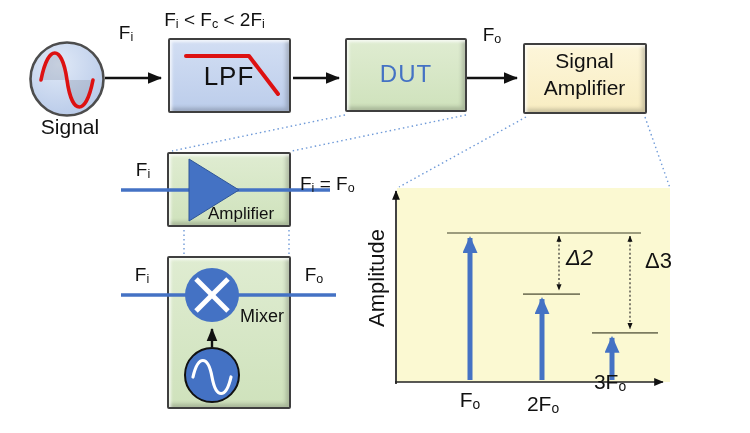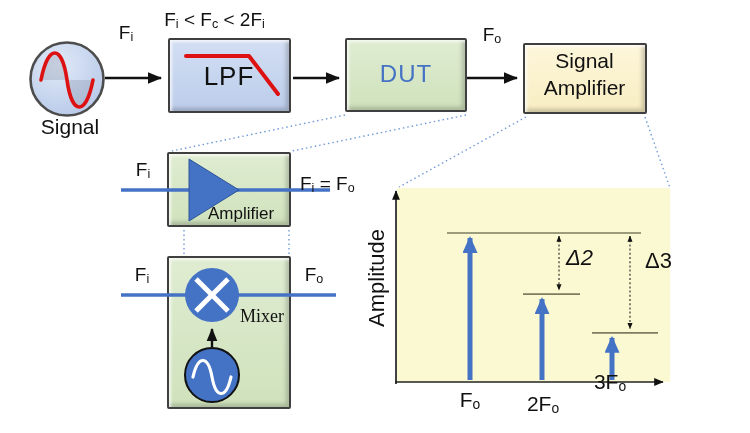--- a/index.html
+++ b/index.html
@@ -16,21 +16,21 @@
   }
   .blue-block{background:linear-gradient(180deg,#d2def3,#bccdeb);}
   .green-block{background:linear-gradient(180deg,#dfecd1,#cfe2bc);}
   .cream-block{background:linear-gradient(180deg,#fdf6da,#f8edc2);}
   svg.layer{position:absolute;left:0;top:0;z-index:2;}
   .lbl{position:absolute;white-space:nowrap;z-index:3;color:#111;}
   .ctr{text-align:center;}
   .sb{font-size:66%;vertical-align:-0.12em;letter-spacing:0;}
   .f19{font-size:19px;}
   .f17{font-size:17px;}
-  .f18{font-size:18px;font-family:Liberation Serif, serif;}
+  .f18{font-size:18px;}
   .f21{font-size:21px;}
   .f22{font-size:22px;}
   .lpf-txt{font-size:26px;letter-spacing:1px;}
   .dut-txt{font-size:24px;color:#4472c4;letter-spacing:1px;}
   .two-line{line-height:1.3;}
   .rot{transform:rotate(-90deg);}
 </style>
 </head>
 <body>
 

